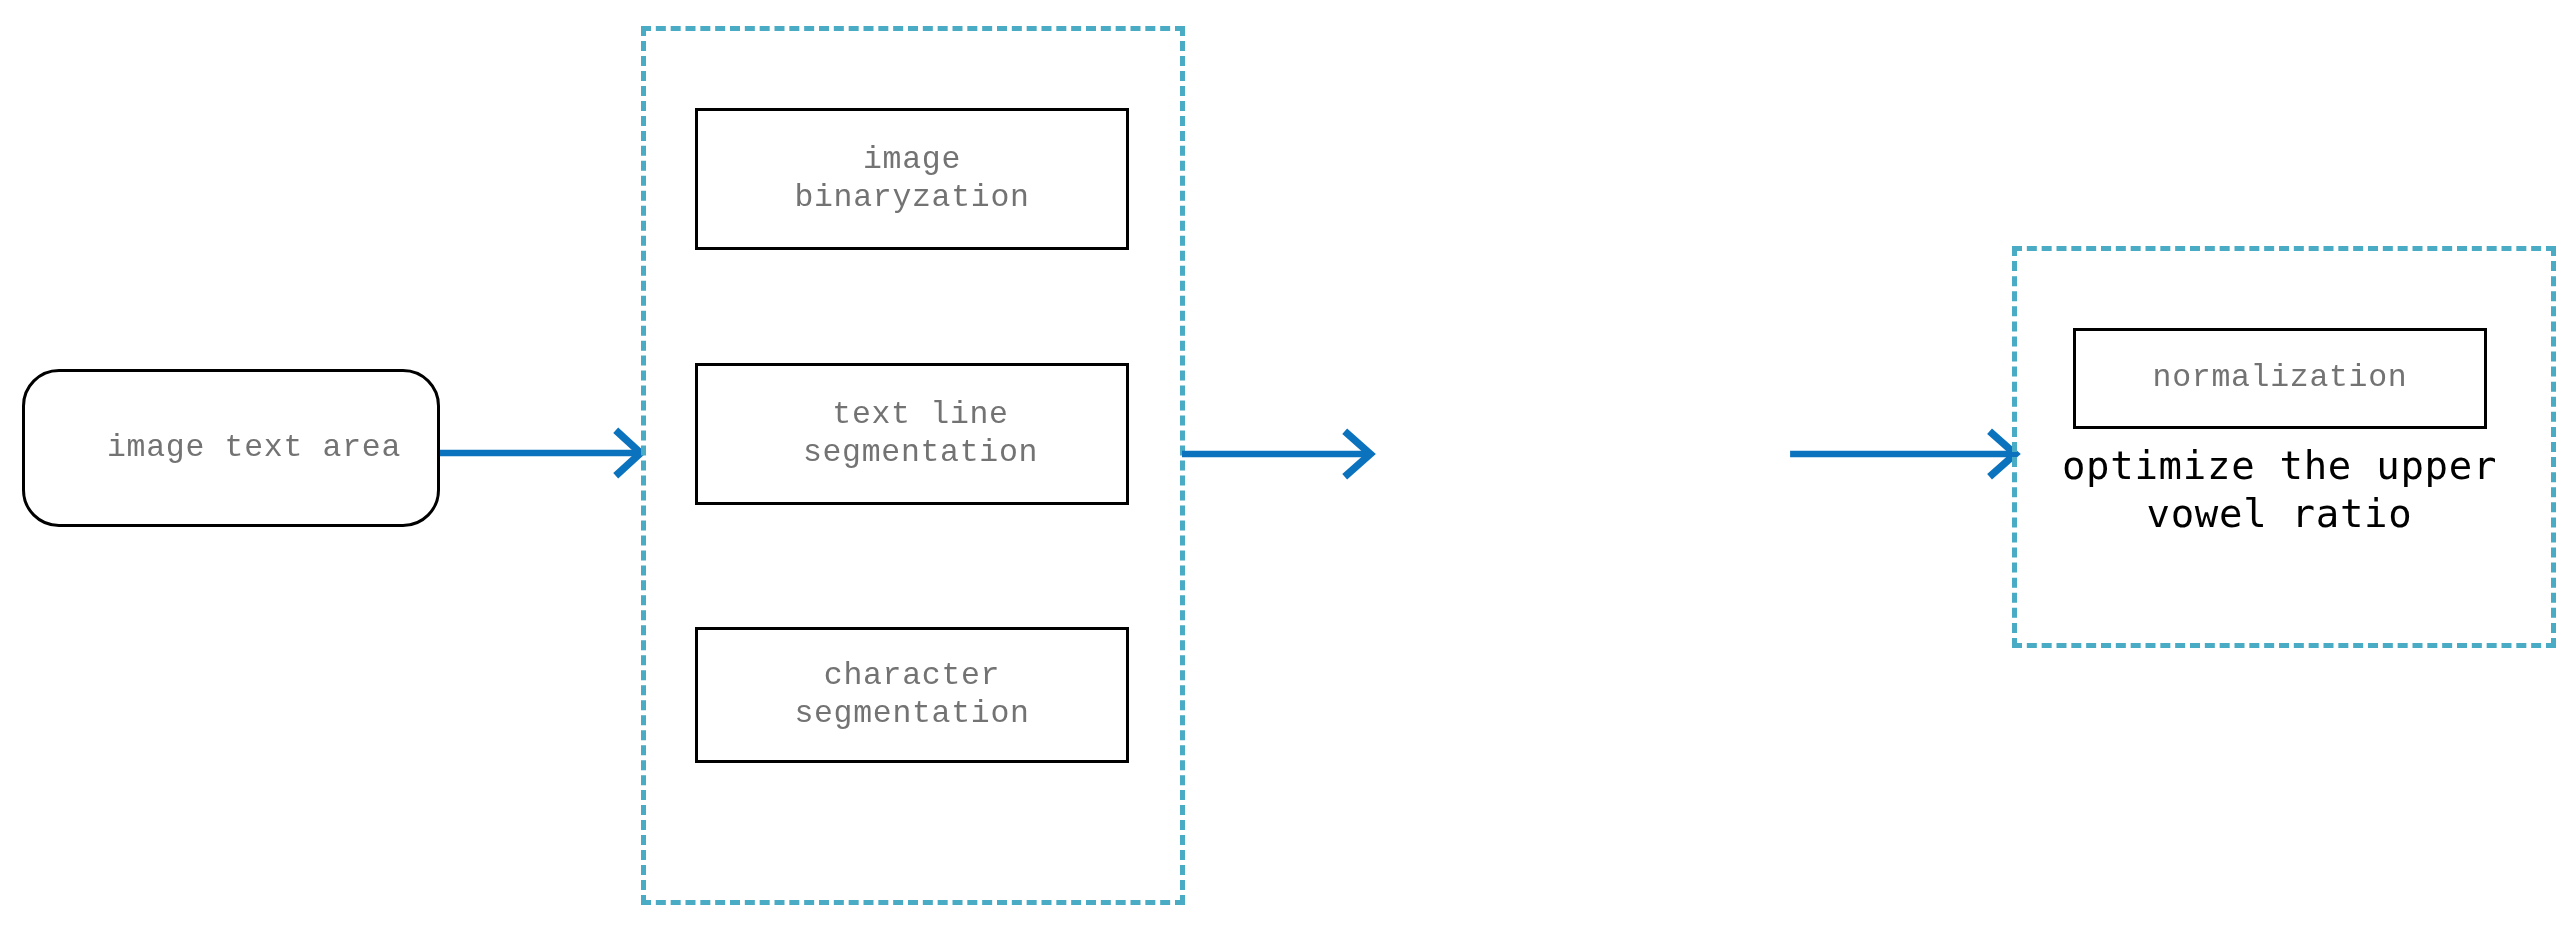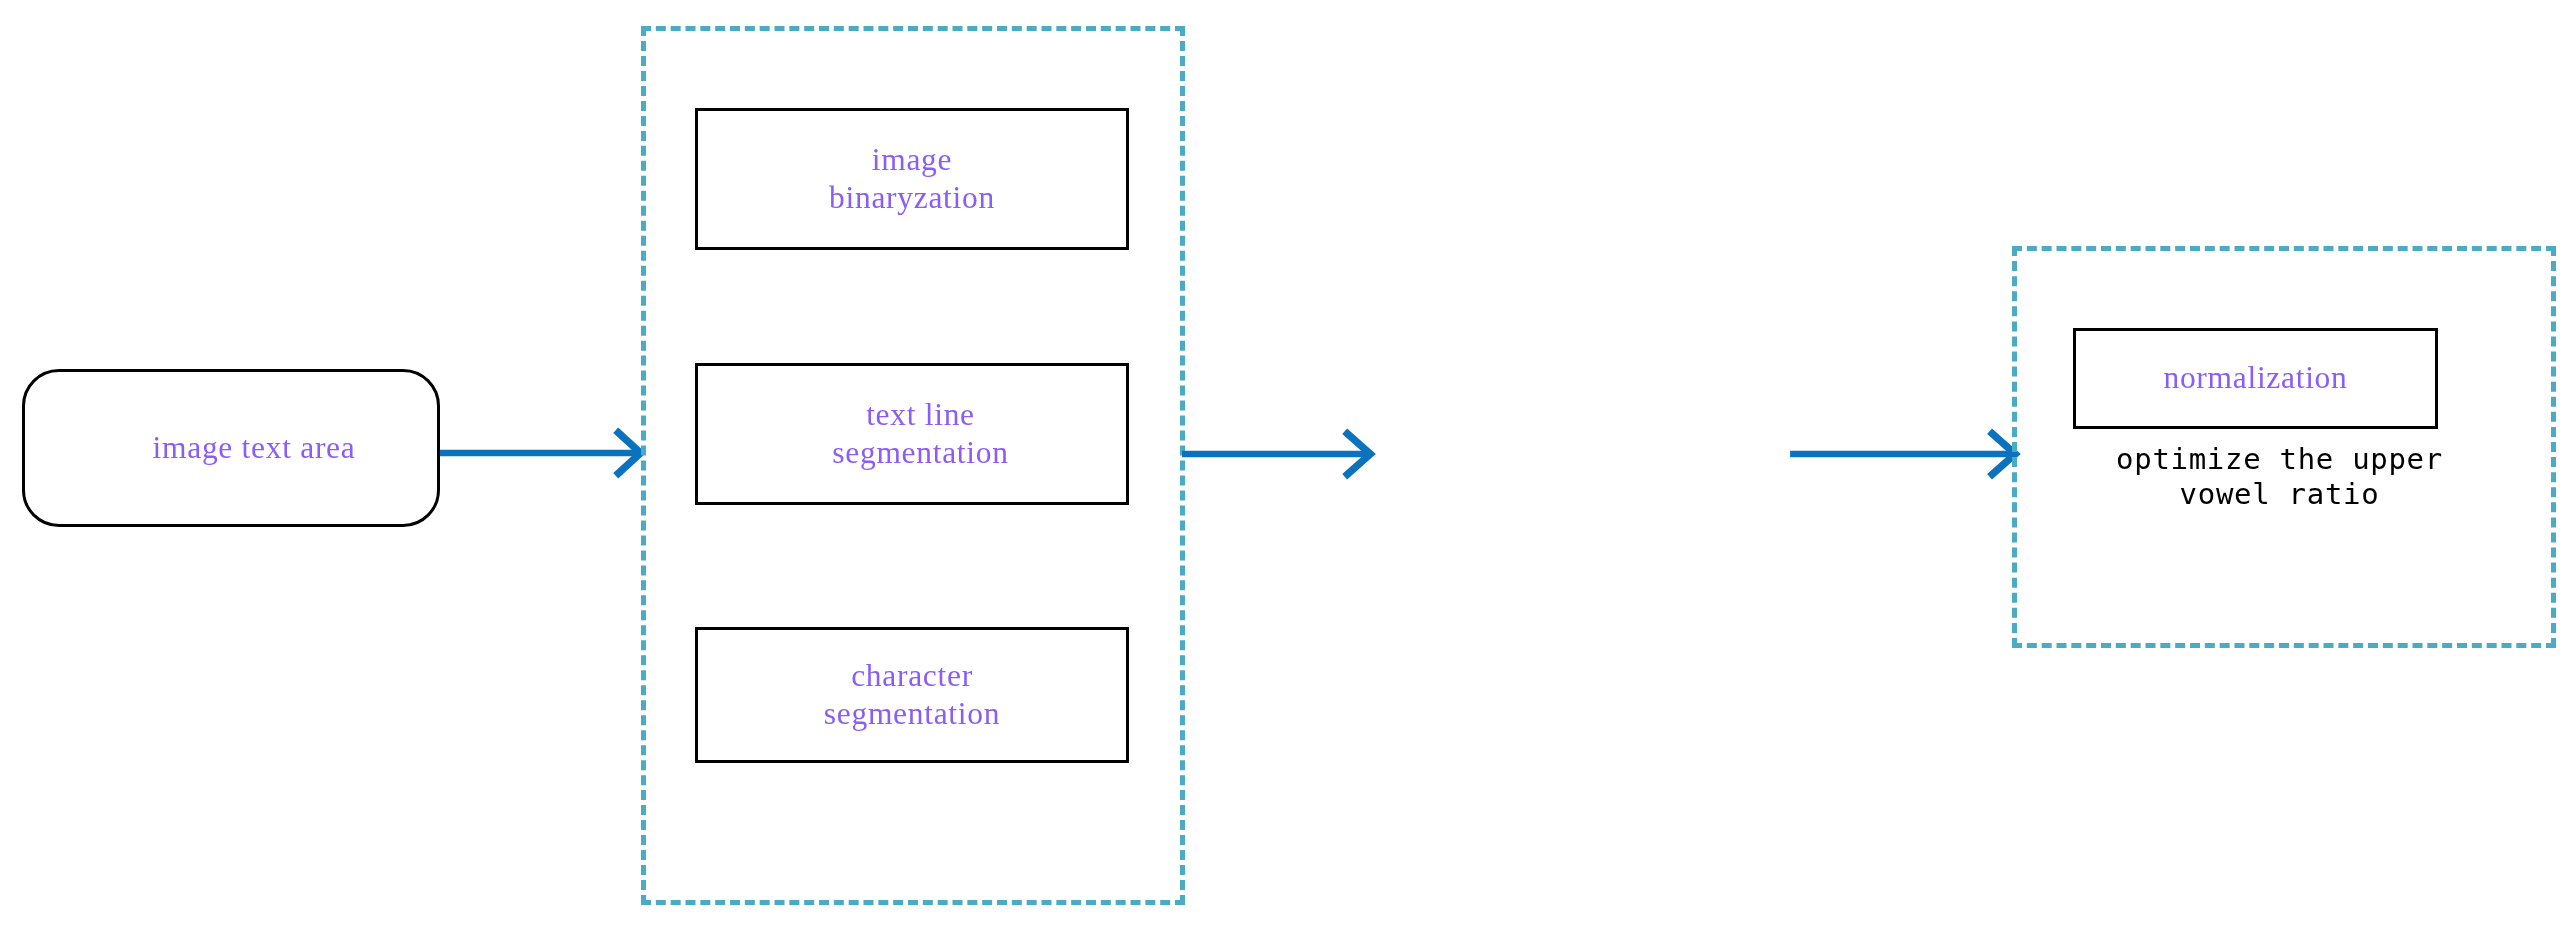--- a/index.html
+++ b/index.html
@@ -14,22 +14,22 @@
     background: #ffffff;
     overflow: hidden;
     font-family: "DejaVu Serif", "Liberation Serif", serif;
   }
 
   
   .node-label {
     white-space: pre-line;
     text-align: center;
     line-height: 1.22;
-    color: #8b5cf6;
-    font-family: Liberation Serif, serif;
+    color: #737373;
+    font-family: Liberation Mono, monospace;
     letter-spacing: 0.7px;
   }
 
   
   .rounded-node {
     position: absolute;
     box-sizing: border-box;
     border: 3.7px solid #000000;
     border-radius: 37px;
     background: #ffffff;
@@ -62,21 +62,21 @@
     border: 5.1px dashed #4aabc4;
     background: transparent;
   }
 
   
   .caption {
     position: absolute;
     text-align: center;
     color: #000000;
     font-family: "DejaVu Sans Mono", "Liberation Mono", monospace;
-    font-size: 29px;
+    font-size: 39px;
     line-height: 1.22;
     white-space: pre-line;
     letter-spacing: 0.7px;
   }
 
   
   .arrow {
     position: absolute;
   }
   .arrow svg { display: block; overflow: visible; }
@@ -126,21 +126,21 @@
   <div class="arrow" style="left:1790px; top:421px;">
     <svg width="229" height="66" viewBox="0 0 312 90">
       <line x1="0" y1="45" x2="305" y2="45" stroke="#0b72be" stroke-width="9"></line>
       <polyline points="272,14 307,45 272,76" fill="none" stroke="#0b72be" stroke-width="10" stroke-linecap="butt" stroke-linejoin="miter"></polyline>
     </svg>
   </div>
 
   <div class="dashed-group" style="left:2012px; top:246px; width:544px; height:402px;">
   </div>
 
-  <div class="rect-node" style="left:2073px; top:328px; width:365px; height:101px;">
+  <div class="rect-node" style="left:2073px; top:328px; width:414px; height:101px;">
     <span class="node-label">normalization</span>
   </div>
 
   <div class="caption" style="left:2045px; top:442px; width:469px;">optimize the upper
 vowel ratio</div>
 
 </div>
 
 
 </body></html>

